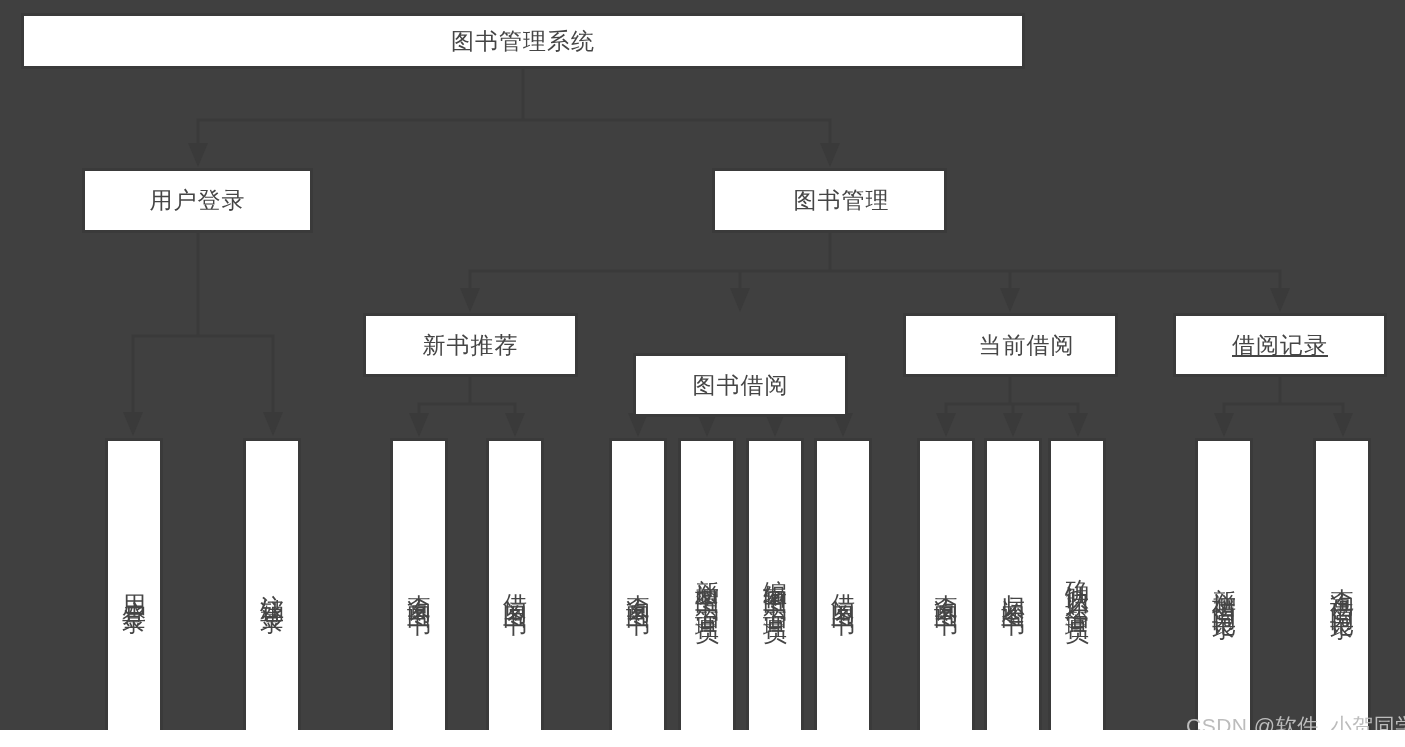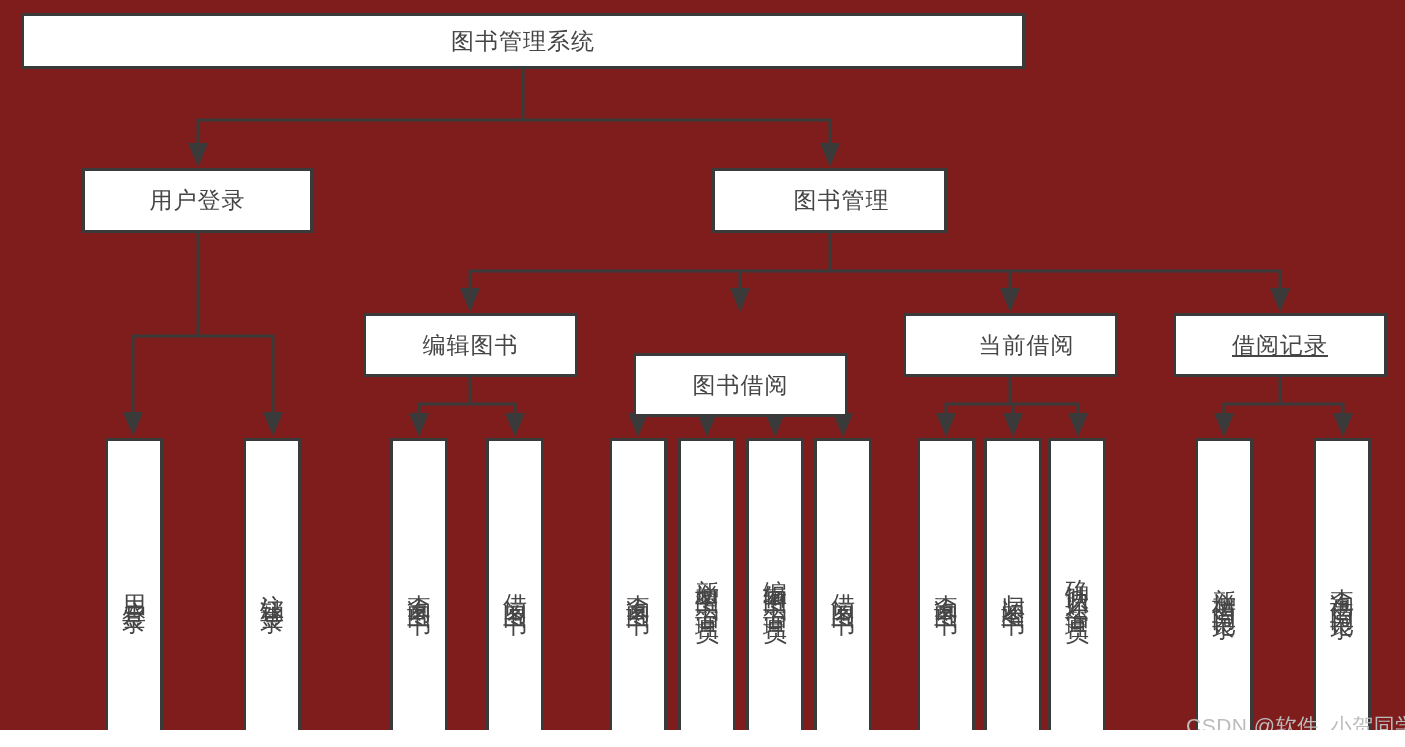--- a/index.html
+++ b/index.html
@@ -1,17 +1,17 @@
 <!DOCTYPE html>
 <html><head>
 <meta charset="utf-8">
 <style>
   html,body { margin:0; padding:0; background:#ffffff; }
   .canvas {
-    position:relative; width:1405px; height:730px; background:#7f1d1d;
+    position:relative; width:1405px; height:730px; background:#404040;
     font-family:"Liberation Sans","DejaVu Sans",sans-serif; overflow:hidden;
     color:#454545;
   }
   .connectors { position:absolute; left:0; top:0; width:1405px; height:747px; pointer-events:none; }
   .node {
     position:absolute; box-sizing:border-box; background:#ffffff;
     border:3px solid #3a3a3a; display:flex; align-items:center; justify-content:center;
   }
   .hnode { font-size:23px; letter-spacing:1px; }
   .vnode {
@@ -88,21 +88,21 @@
   </div>
 
   <div class="node hnode b-login">
     <span>用户登录</span>
   </div>
   <div class="node hnode b-mgmt">
     <span>图书管理</span>
   </div>
 
   <div class="node hnode s-new">
-    <span>编辑图书</span>
+    <span>新书推荐</span>
   </div>
   <div class="node hnode s-borrow">
     <span>图书借阅</span>
   </div>
   <div class="node hnode s-cur">
     <span>当前借阅</span>
   </div>
   <div class="node hnode s-rec">
     <span>借阅记录</span>
   </div>

